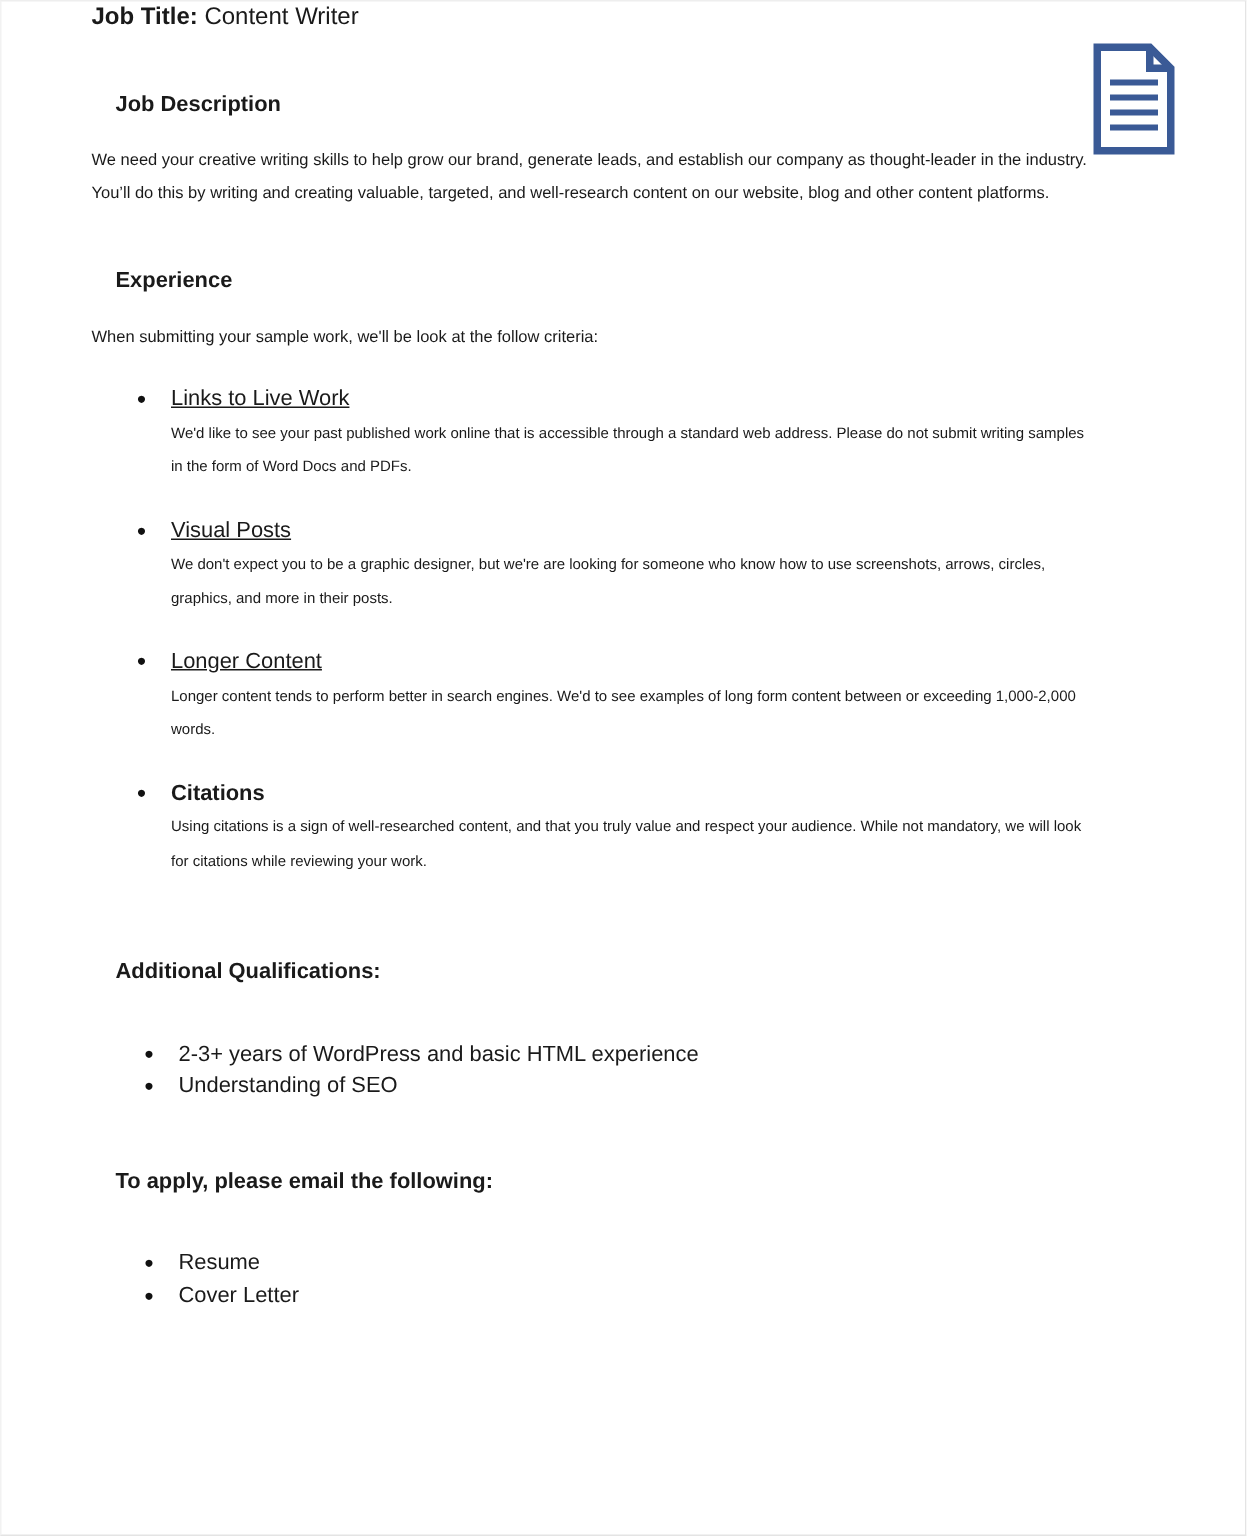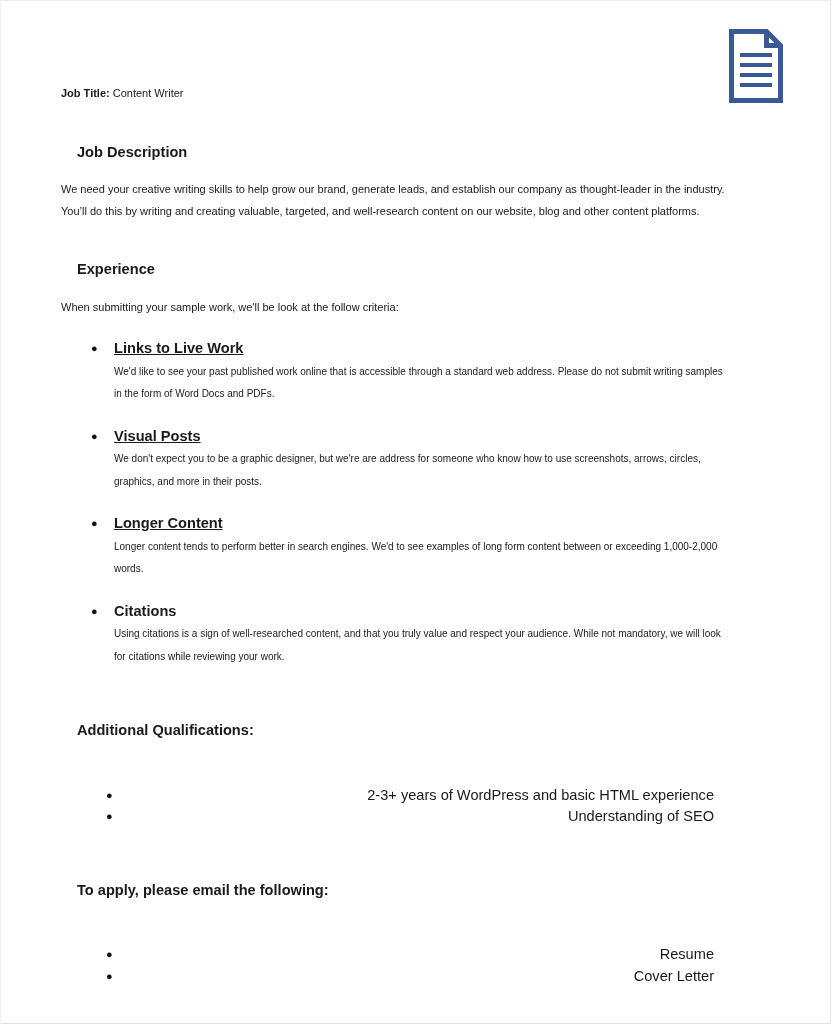--- a/index.html
+++ b/index.html
@@ -39,22 +39,21 @@
     right: 45px;
     top: 27px;
     width: 58px;
     height: 76px;
   }
   .doc-icon svg { display: block; width: 100%; height: 100%; }
 
   
   .block-title {
     margin: 0;
-    padding-top: 82px;
-    font-size: 11px;
+    font-size: 16px;
     line-height: 21.5px;
     font-weight: 400;
   }
   .block-title .lbl { font-weight: 700; }
 
   .section-heading {
     font-weight: 700;
     font-size: 14.6px;
     line-height: 21.5px;
     margin: 16px;
@@ -88,32 +87,31 @@
     top: 0;
     font-size: 11px;
     line-height: 21.5px;
     color: #111111;
   }
   .bullet-title {
     display: inline-block;
     font-size: 14.6px;
     line-height: 21.5px;
   }
-  .bullet-title.underline { text-decoration: underline; font-weight: bold; }
+  .bullet-title.underline { text-decoration: underline; }
   .bullet-title.bold { font-weight: 700; }
   .bullet-desc {
     font-size: 10px;
     line-height: 21.5px;
   }
 
   ul.simple {
     list-style: none;
-    margin: 15px;
+    margin: 5px;
     padding: 0;
-    text-align: right;
   }
   ul.simple > li {
     position: relative;
     padding-left: 53px;
     margin: 0;
     font-size: 14.6px;
     line-height: 21.5px;
   }
   ul.simple > li::before {
     content: "\25CF";
@@ -159,21 +157,21 @@
 
     <div class="gap-md"></div>
 
     <ul class="blist">
       <li>
         <span class="bullet-title underline">Links to Live Work</span><br>
         <span class="bullet-desc">We'd like to see your past published work online that is accessible through a standard web address. Please do not submit writing samples in the form of Word Docs and PDFs.</span>
       </li>
       <li>
         <span class="bullet-title underline">Visual Posts</span><br>
-        <span class="bullet-desc">We don't expect you to be a graphic designer, but we're are address for someone who know how to use screenshots, arrows, circles, graphics, and more in their posts.</span>
+        <span class="bullet-desc">We don't expect you to be a graphic designer, but we're are looking for someone who know how to use screenshots, arrows, circles, graphics, and more in their posts.</span>
       </li>
       <li>
         <span class="bullet-title underline">Longer Content</span><br>
         <span class="bullet-desc">Longer content tends to perform better in search engines. We'd to see examples of long form content between or exceeding 1,000-2,000 words.</span>
       </li>
       <li>
         <span class="bullet-title bold">Citations</span><br>
         <span class="bullet-desc">Using citations is a sign of well-researched content, and that you truly value and respect your audience. While not mandatory, we will look for citations while reviewing your work.</span>
       </li>
     </ul>

